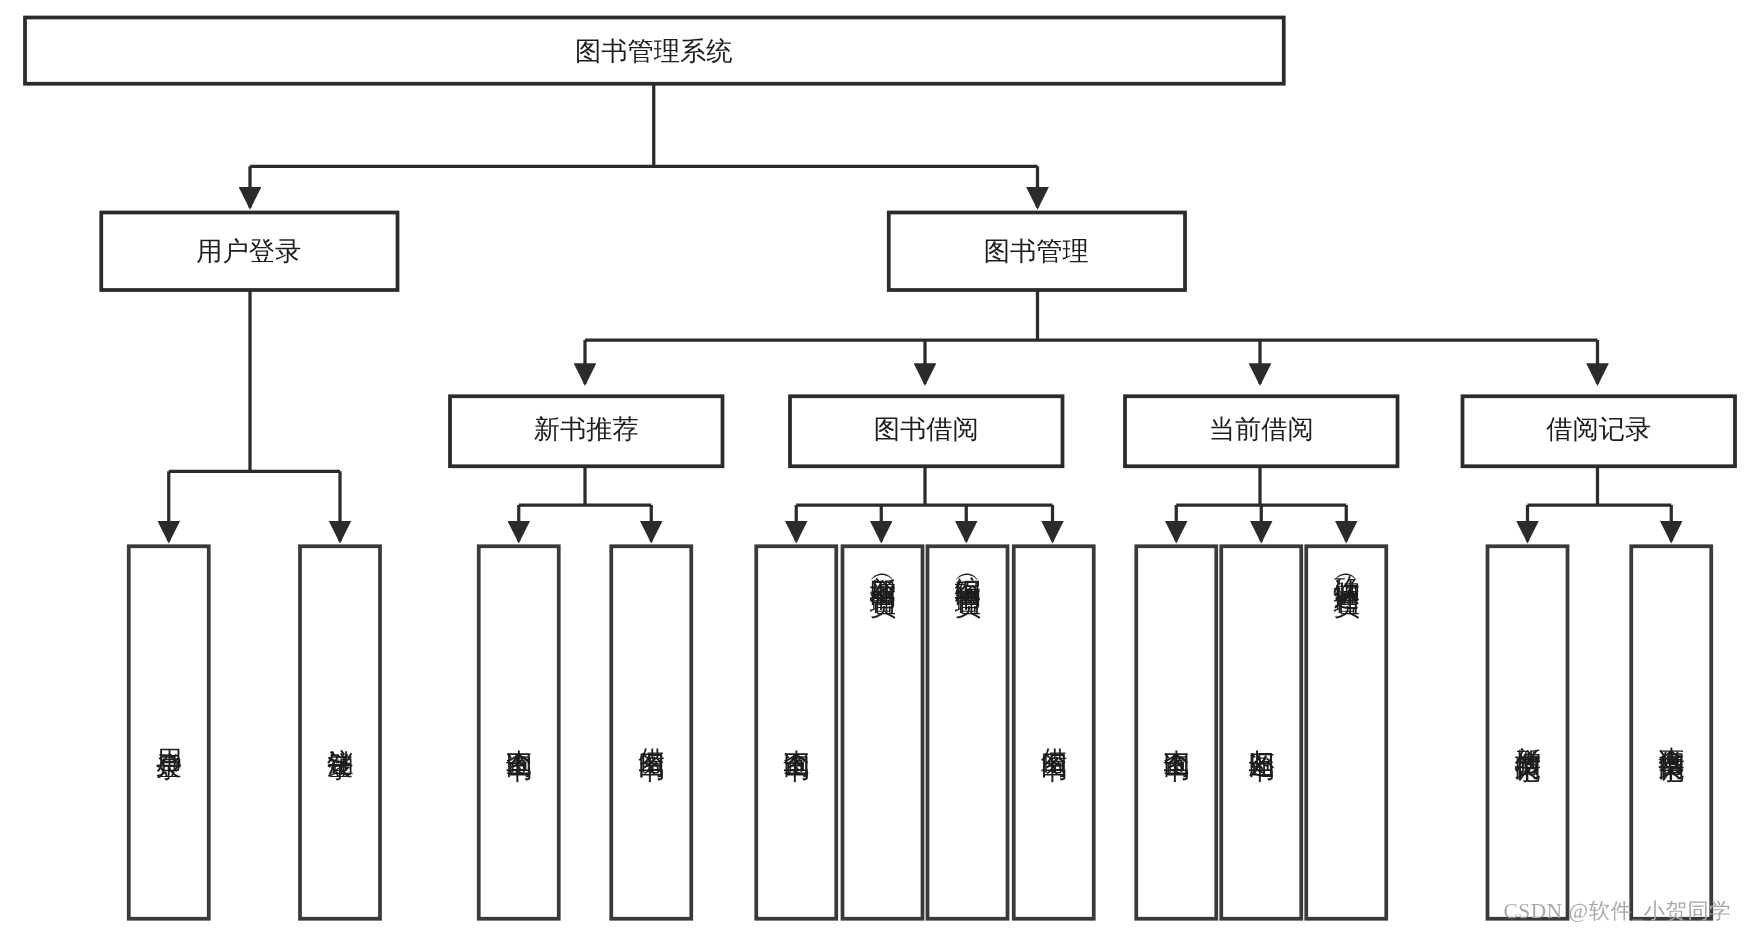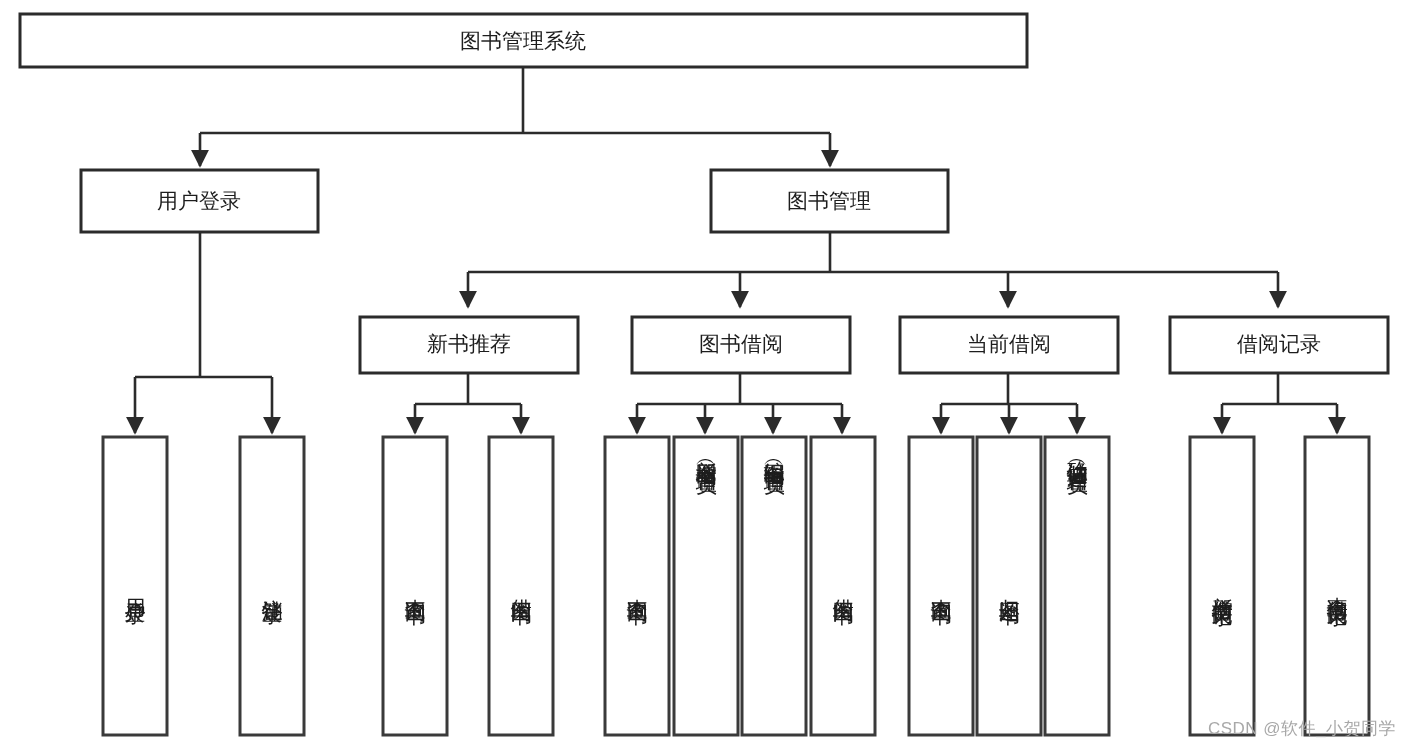--- a/index.html
+++ b/index.html
@@ -61,23 +61,23 @@
     align-items: center;
     justify-content: flex-start;
     white-space: nowrap;
     pointer-events: none;
   }
   .vlabel.mid {
     justify-content: center;
   }
   .watermark {
     position: absolute;
-    right: 9px;
+    right: 20px;
     bottom: 7px;
-    font-family: Liberation Sans, sans-serif;
+    font-family: Liberation Serif, serif;
     font-size: 17px;
     color: #a8a8a8;
     letter-spacing: 0.5px;
     white-space: nowrap;
   }
 </style>
 </head>
 <body>
 
 <div id="diagram-root">

